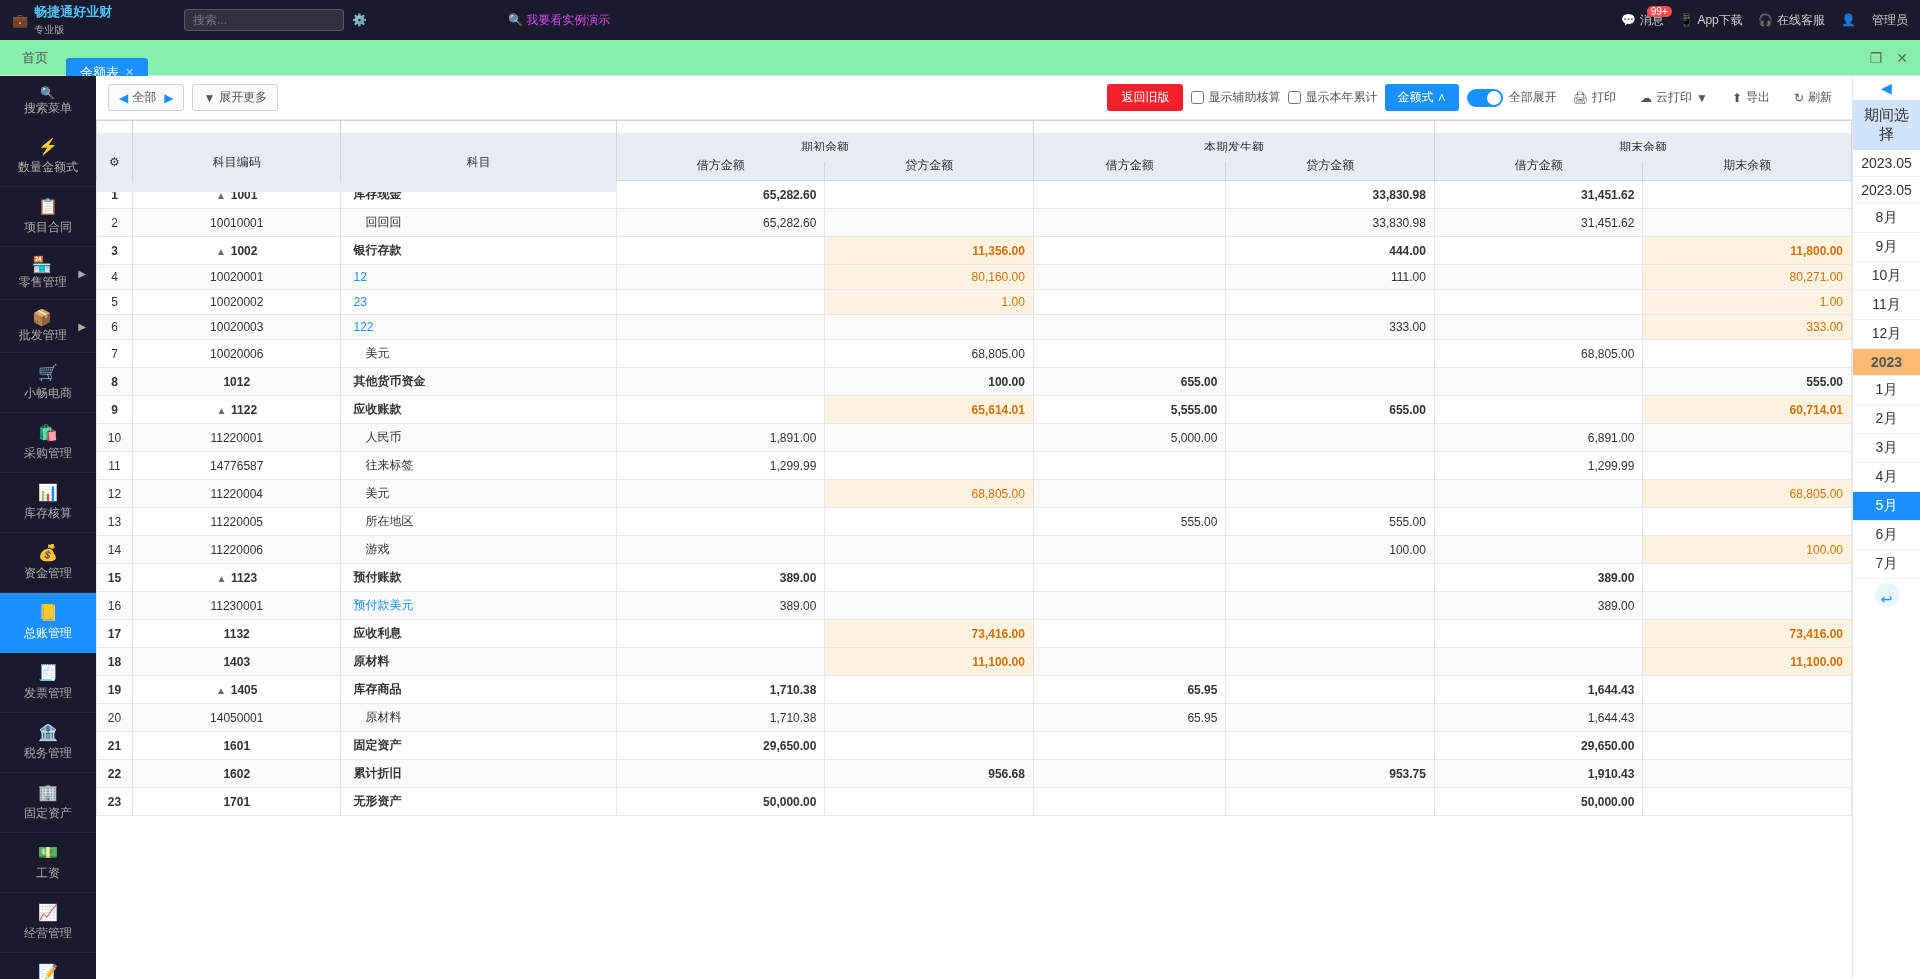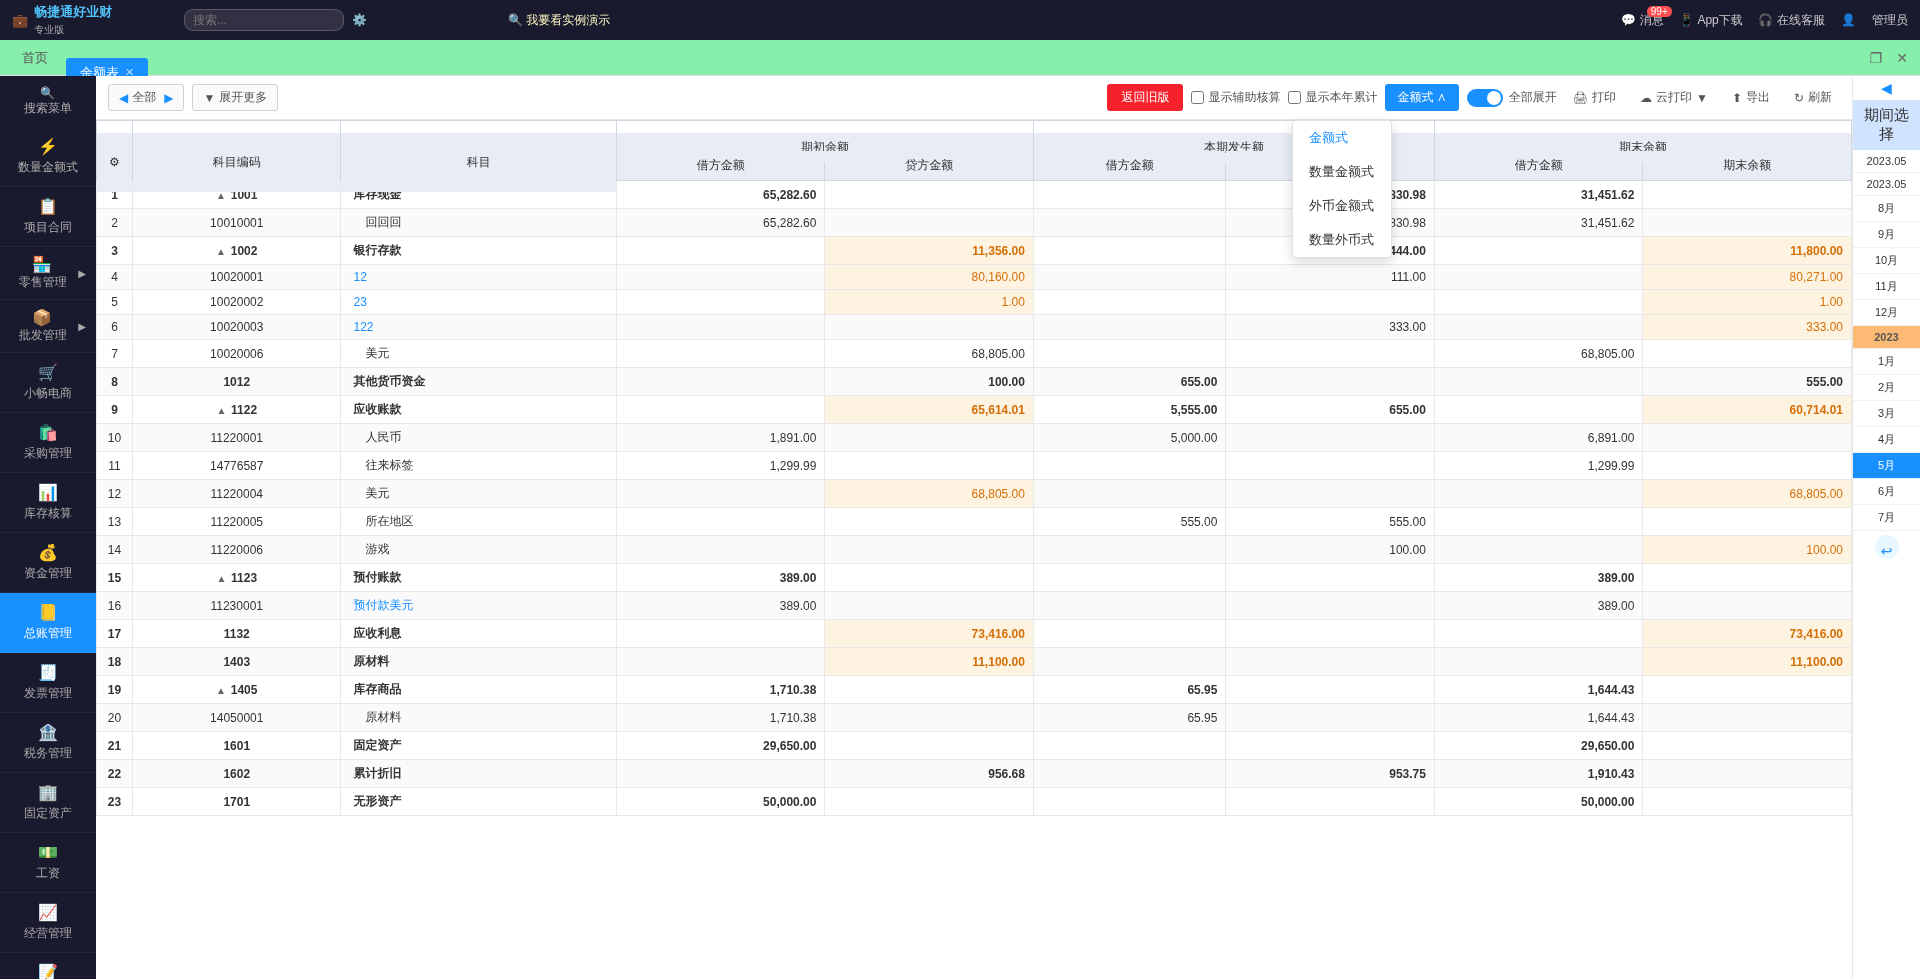--- a/index.html
+++ b/index.html
@@ -29,28 +29,28 @@
       flex: 1;
       display: flex;
       align-items: center;
       gap: 8px;
       max-width: 300px;
       margin: 0 12px;
     }
     .top-bar-search input {
       background: rgba(255,255,255,0.1);
       border: 1px solid rgba(255,255,255,0.2);
-      border-radius: 9px;
+      border-radius: 4px;
       color: #ccc;
       padding: 3px 8px;
       font-size: 12px;
       width: 160px;
     }
     .top-bar-demo {
-      color: #fef9c3;
+      color: #d946ef;
       font-size: 12px;
       margin-left: 12px;
     }
     .top-bar-right {
       margin-left: auto;
       display: flex;
       align-items: center;
       gap: 16px;
       color: #ccc;
       font-size: 12px;
@@ -345,21 +345,21 @@
       background: #d0e4ff;
       padding: 6px 4px;
       text-align: center;
       font-size: 15px;
       color: #333;
       cursor: pointer;
     }
     .period-item {
       padding: 5px 4px;
       text-align: center;
-      font-size: 11px;
+      font-size: 14px;
       cursor: pointer;
       color: #333;
       border-bottom: 1px solid #f0f0f0;
     }
     .period-item.active { background: #1890ff; color: white; border-radius: 0; }
     .period-item.year { font-weight: bold; background: #fdba74; color: #555; }
     .period-arrow {
       text-align: center;
       padding: 4px;
       cursor: pointer;
@@ -532,26 +532,20 @@
           <span>⬆</span>
           <span>导出</span>
         </div>
         <div class="toolbar-btn">
           <span>↻</span>
           <span>刷新</span>
         </div>
       </div>
     </div>
 
-    <div class="dropdown-menu">
-      <div class="dropdown-item active">金额式</div>
-      <div class="dropdown-item">数量金额式</div>
-      <div class="dropdown-item">外币金额式</div>
-      <div class="dropdown-item">数量外币式</div>
-    </div>
 
     <div class="table-container">
       <table>
         <thead>
           <tr>
             <th rowspan="2" class="settings-col">⚙</th>
             <th rowspan="2">科目编码</th>
             <th rowspan="2">科目</th>
             <th colspan="2">期初余额</th>
             <th colspan="2">本期发生额</th>

